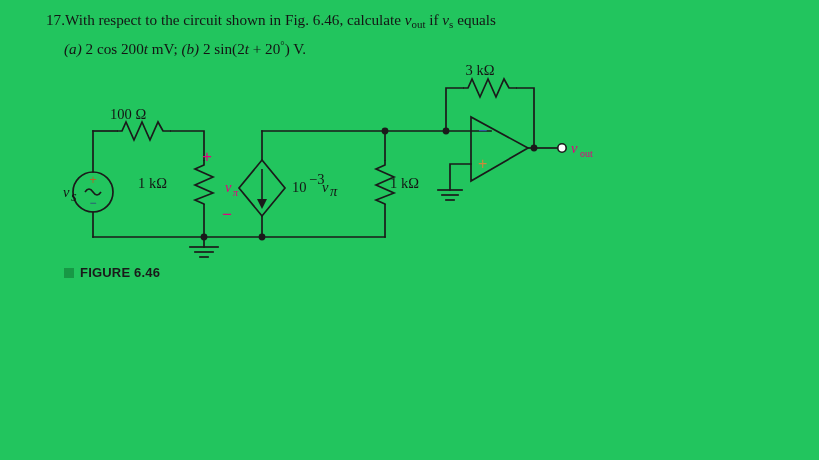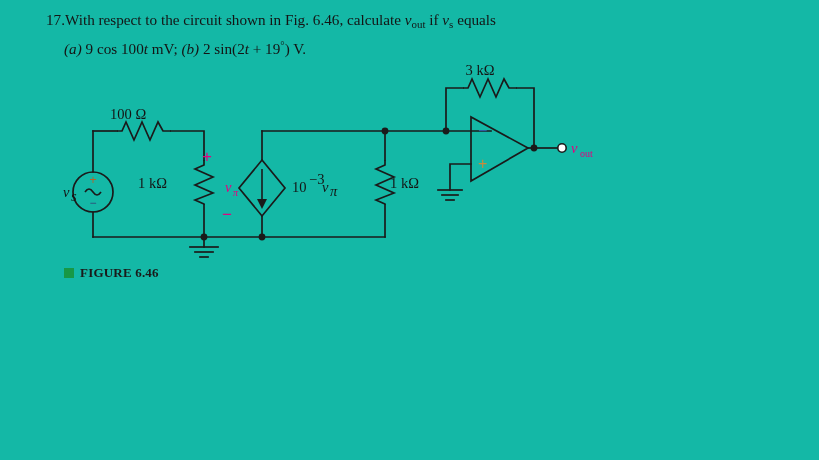--- a/index.html
+++ b/index.html
@@ -11,21 +11,21 @@
     width: 819px;
     height: 460px;
     overflow: hidden;
     font-family: "Liberation Serif", serif;
     color: #1a1a1a;
   }
   #page {
     position: relative;
     width: 819px;
     height: 460px;
-    background: #14b8a6;
+    background: #22c55e;
   }
   
   .problem {
     position: absolute;
     left: 46px;
     top: 9px;
     width: 600px;
     font-family: "Liberation Serif", serif;
     font-size: 15.2px;
     line-height: 21px;
@@ -41,21 +41,21 @@
   }
   .sup {
     font-size: 0.72em;
     vertical-align: 0.42em;
   }
   
   .fig-caption {
     position: absolute;
     left: 64px;
     top: 265px;
-    font-family: Liberation Serif, serif;
+    font-family: Liberation Sans, sans-serif;
     font-weight: bold;
     font-size: 13px;
     letter-spacing: 0.2px;
     color: #1a1a1a;
     display: flex;
     align-items: center;
     gap: 6px;
   }
   .fig-square {
     display: inline-block;
@@ -129,21 +129,21 @@
     fill: #2f4f7a;
   }
 </style>
 </head>
 <body>
 
 <div id="page">
 
   <div class="problem">
     <span class="line1"><span>17.</span><span>With respect to the circuit shown in Fig. 6.46, calculate </span><span class="it">v</span><span class="sub">out</span><span> if </span><span class="it">v</span><span class="sub">s</span><span> equals</span></span>
-    <span class="line2"><span class="it">(a)</span><span> 9 cos 100</span><span class="it">t</span><span> mV; </span><span class="it">(b)</span><span> 2 sin(2</span><span class="it">t</span><span> + 19</span><span class="sup">°</span><span>) V.</span></span>
+    <span class="line2"><span class="it">(a)</span><span> 2 cos 200</span><span class="it">t</span><span> mV; </span><span class="it">(b)</span><span> 2 sin(2</span><span class="it">t</span><span> + 20</span><span class="sup">°</span><span>) V.</span></span>
   </div>
 
   <svg id="circuit" width="819" height="300" viewBox="0 0 819 300">
 
     <path class="wire" d="M 93 131 L 117 131"></path>
     <path class="wire" d="M 171 131 L 204 131 L 204 160"></path>
 
     <path class="wire" d="M 93 131 L 93 172"></path>
     <path class="wire" d="M 93 212 L 93 237"></path>
 

